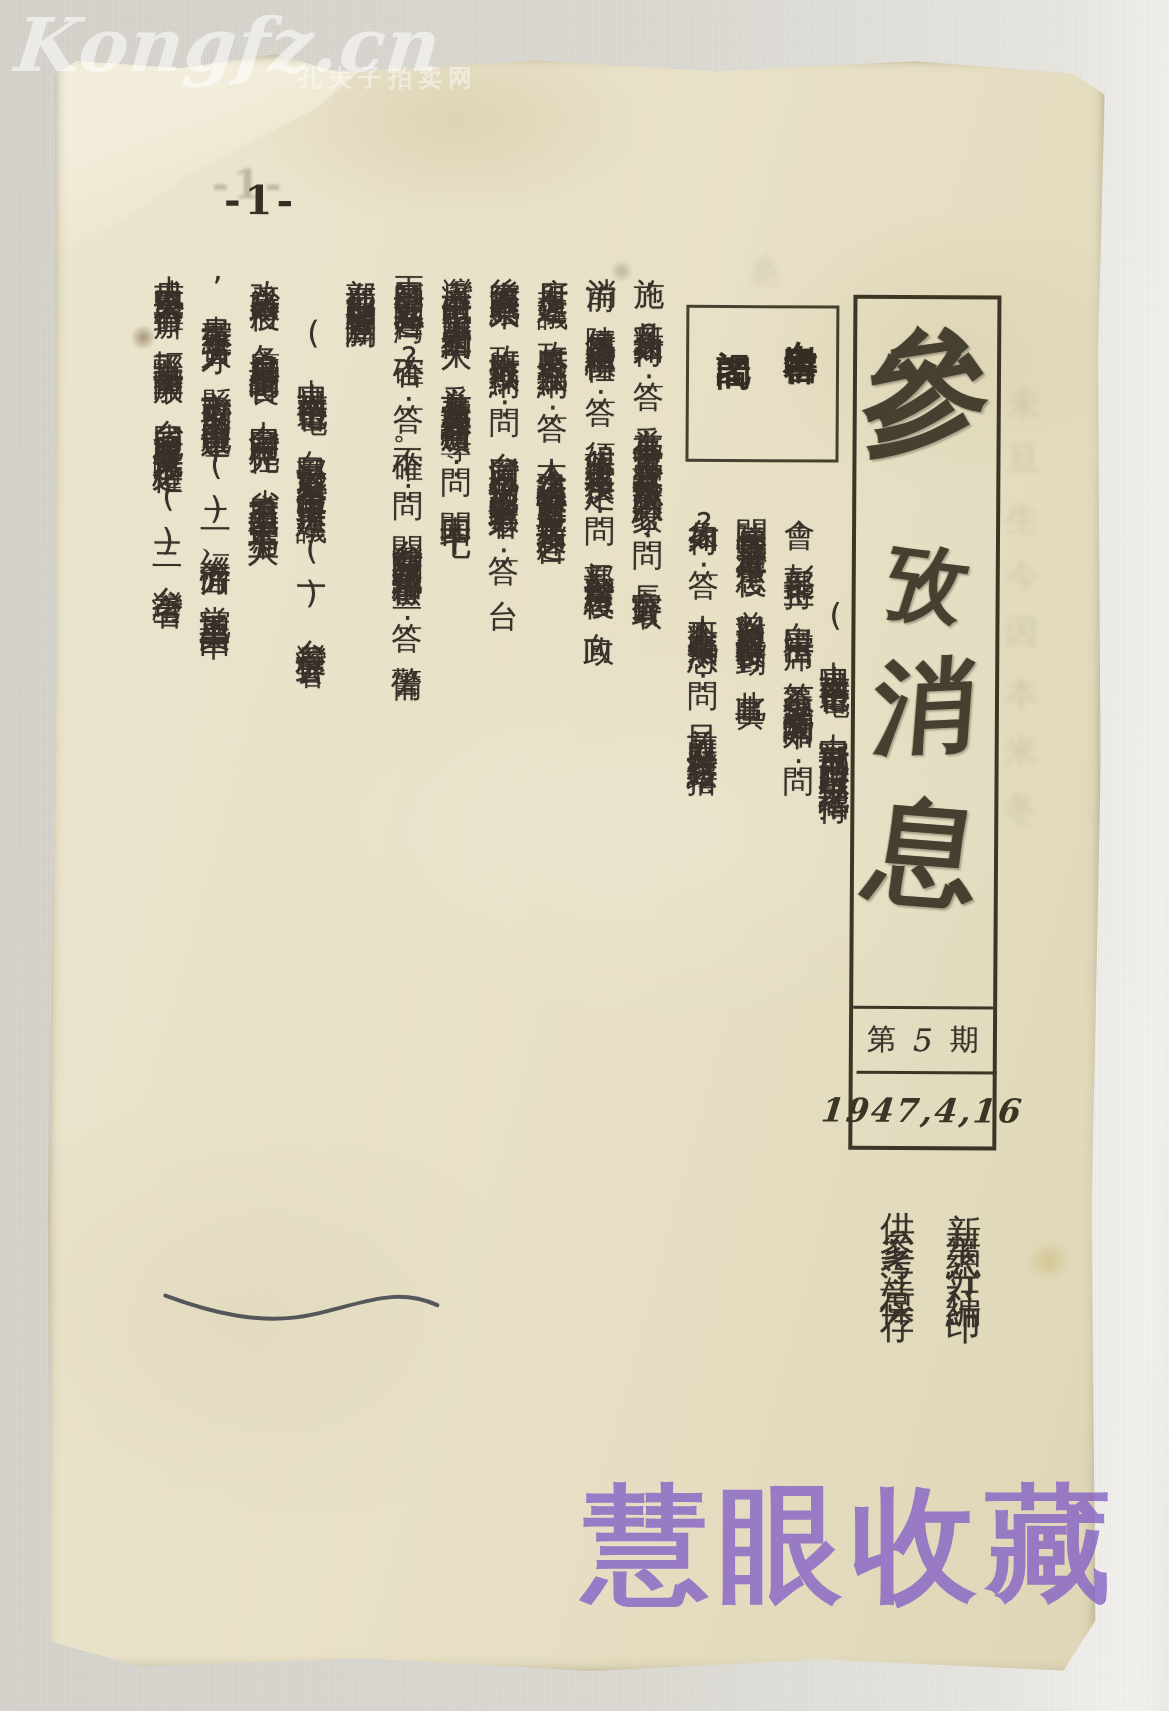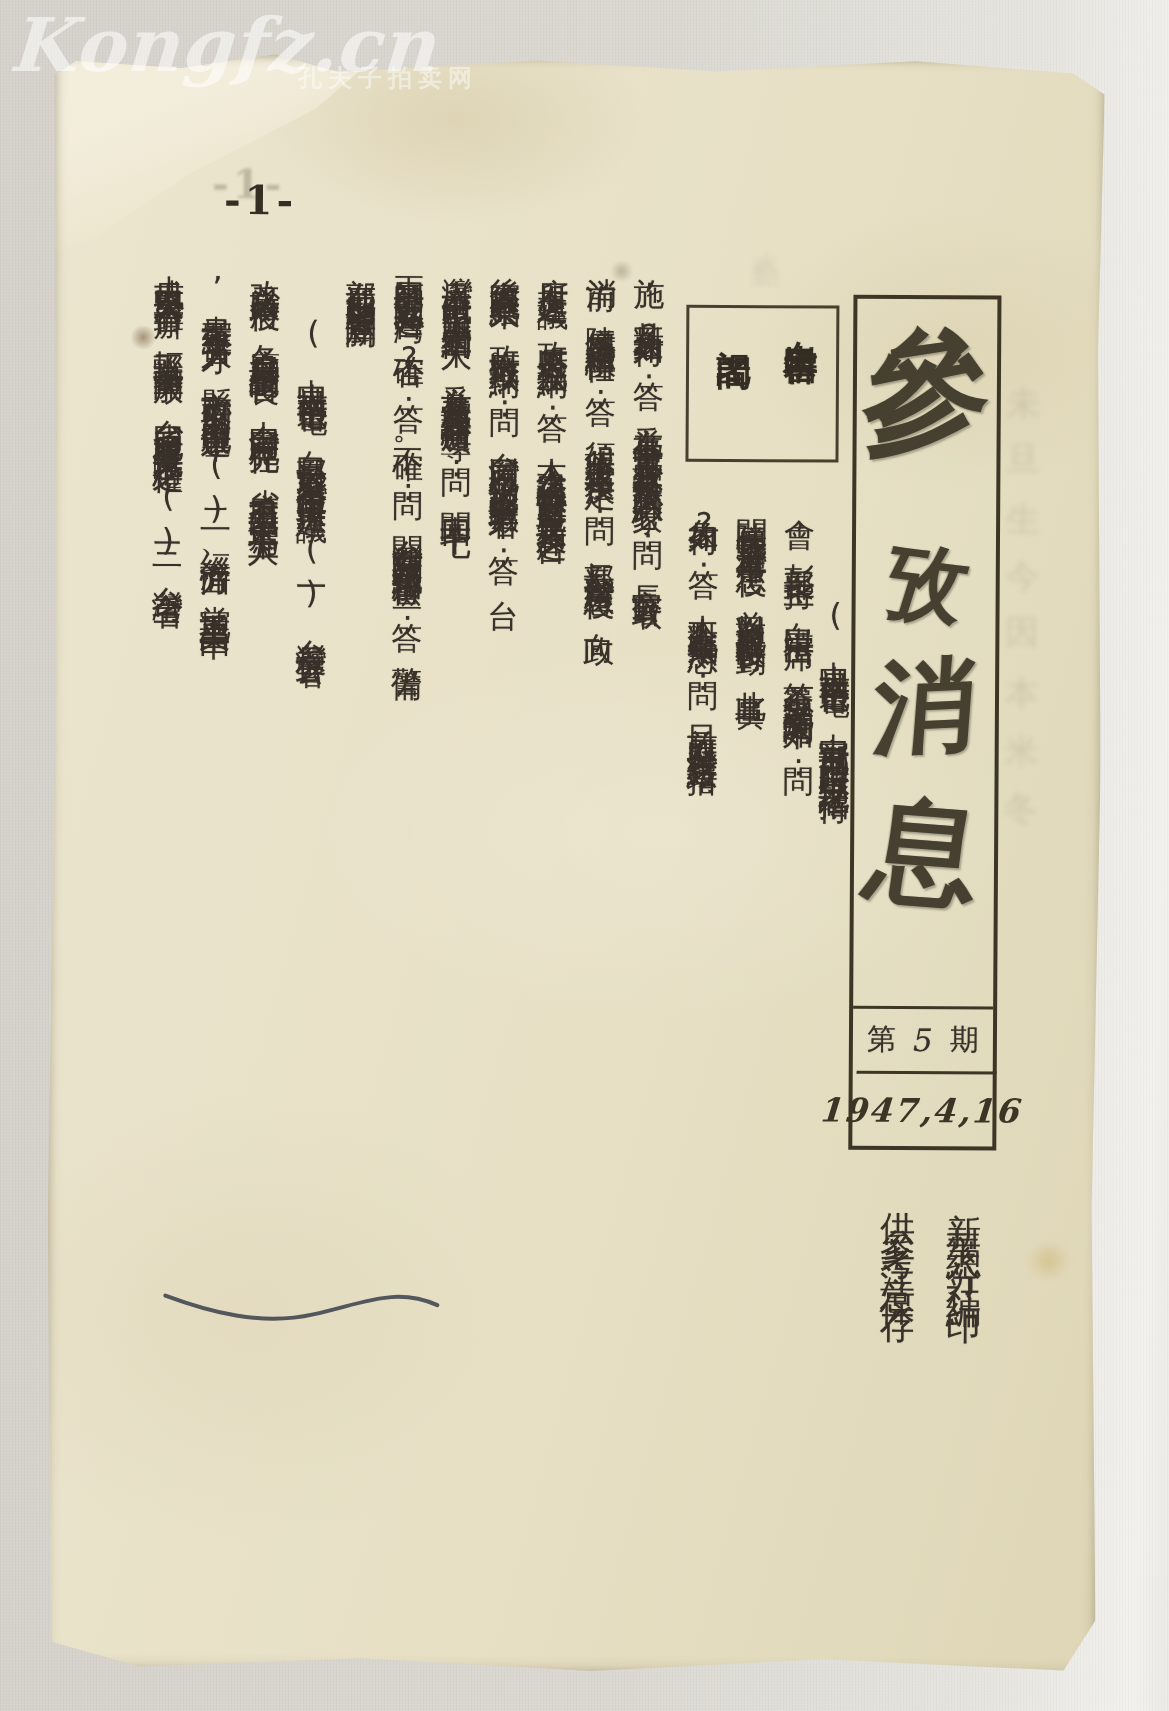--- a/index.html
+++ b/index.html
@@ -148,14 +148,15 @@
     <div class="stain stain1"></div>
     <div class="stain stain2"></div>
     <div class="stain stain3"></div>
     <svg class="penmark" width="1050" height="1618" viewBox="0 0 1050 1618">
       <path d="M118 1242 C 162 1258, 214 1272, 266 1260 S 348 1232, 390 1250" fill="none" stroke="#232a38" stroke-width="4" stroke-linecap="round" opacity="0.75"></path>
     </svg>
   </div>
 
   <div class="wm-brand">Kongfz.cn</div>
   <div class="wm-sub">孔夫子拍卖网</div>
+  <div class="wm-collector">慧眼收藏</div>
 
 </div>
 
 </body></html>

